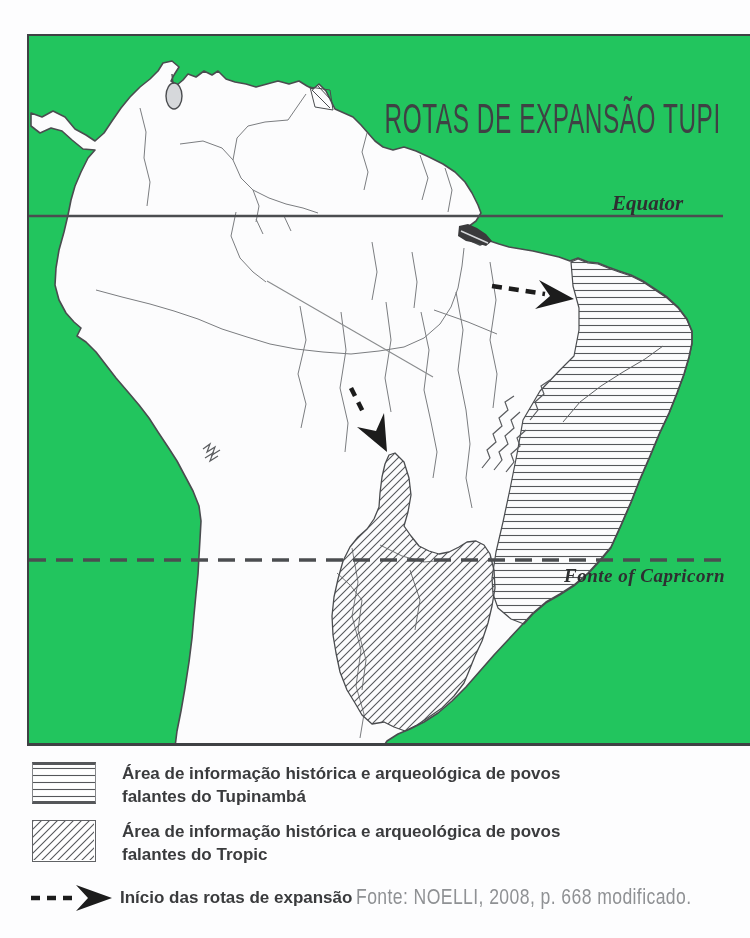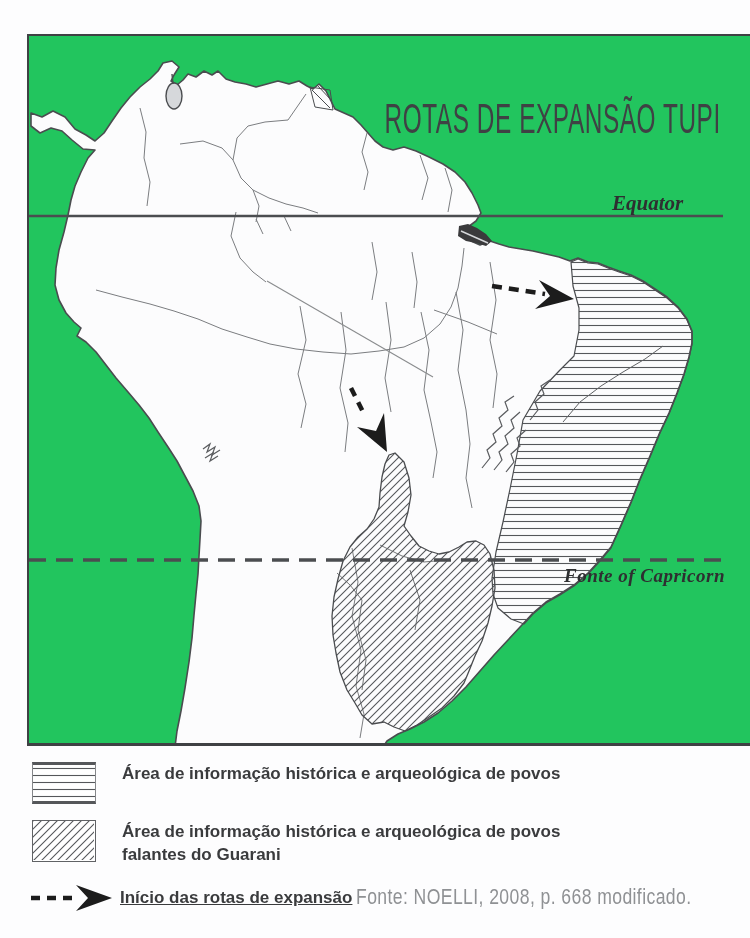--- a/index.html
+++ b/index.html
@@ -34,21 +34,21 @@
   .swatch svg{display:block;}
   .swatch-tupinamba{top:16px;border:1px solid #85878a;border-top:3px solid #55575a;border-bottom:3px solid #55575a;}
   .swatch-guarani{top:74px;border:1.5px solid #606265;}
   .legend-text{
     position:absolute;left:122px;width:540px;
     font-size:17px;line-height:23px;font-weight:700;color:#3a3b3d;
   }
   .legend-text-1{top:16px;}
   .legend-text-2{top:74px;}
   .legend-arrow{position:absolute;left:28px;top:138px;}
-  .legend-arrow-label{position:absolute;left:120px;top:142px;font-size:17px;font-weight:700;color:#3a3b3d;text-decoration:underline;}
+  .legend-arrow-label{position:absolute;left:120px;top:142px;font-size:17px;font-weight:700;color:#3a3b3d;}
   .source-note{
     position:absolute;right:26px;top:138px;width:380px;text-align:right;
     font-size:22px;color:#8f9194;white-space:nowrap;
     transform:scaleX(0.80);transform-origin:top right;letter-spacing:0.5px;
   }
 </style>
 </head>
 <body>
 
 <div class="map-frame">
@@ -172,30 +172,31 @@
 
 <div class="legend">
 
   <div class="swatch swatch-tupinamba">
     <svg width="62" height="36">
       <rect width="62" height="36" fill="url(#hatchH)"></rect>
     </svg>
   </div>
   <div class="legend-text legend-text-1">
     <div>Área de informação histórica e arqueológica de povos</div>
+    <div>falantes do Tupinambá</div>
   </div>
 
   <div class="swatch swatch-guarani">
     <svg width="61" height="39">
       <rect width="61" height="39" fill="url(#hatchD)"></rect>
     </svg>
   </div>
   <div class="legend-text legend-text-2">
     <div>Área de informação histórica e arqueológica de povos</div>
-    <div>falantes do Guarani</div>
+    <div>falantes do Tropic</div>
   </div>
 
   <div class="legend-arrow">
     <svg width="88" height="28">
       <path d="M3,14 L44,14" fill="none" stroke="#1c1c1c" stroke-width="4.5" stroke-dasharray="9,7"></path>
       <polygon points="84,14 48,1 60,14 48,27" fill="#1c1c1c"></polygon>
     </svg>
   </div>
   <div class="legend-arrow-label">Início das rotas de expansão</div>
 

